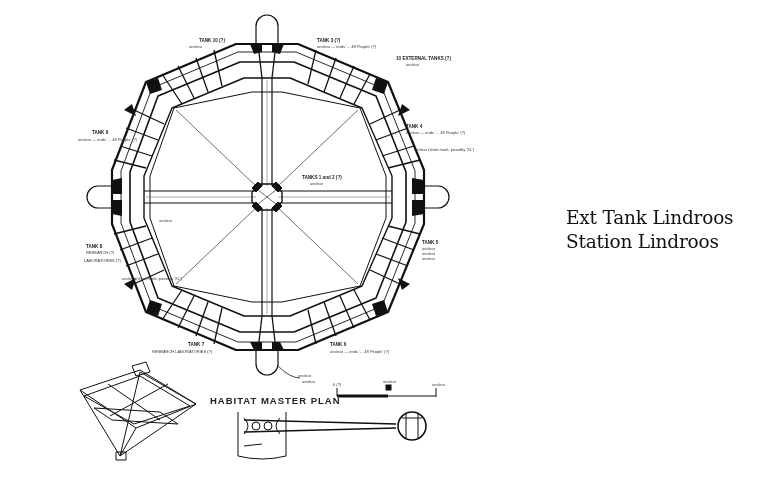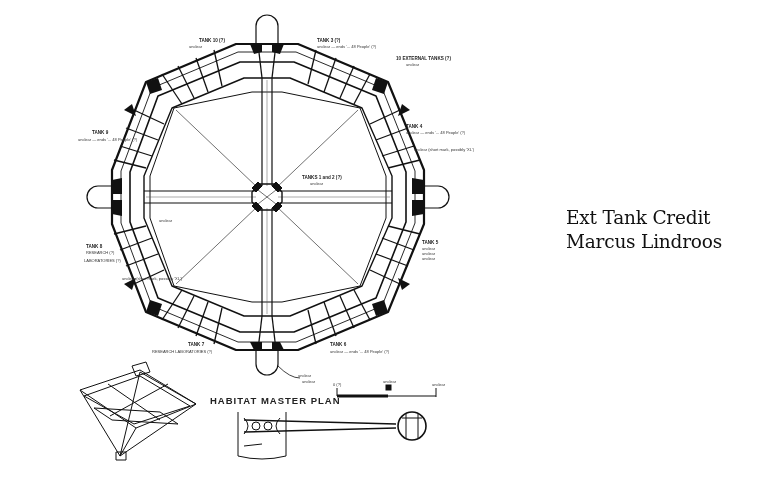--- a/index.html
+++ b/index.html
@@ -198,15 +198,15 @@
       <line x1="196" y1="404" x2="120" y2="456"></line>
     <line x1="136" y1="428" x2="120" y2="456"></line>
     <path d="M94,408 L160,412 L178,424 L112,420 Z"></path>
     <path d="M116,452 L126,452 L126,460 L116,460 Z"></path>
     <line x1="108" y1="384" x2="160" y2="420"></line>
       <line x1="168" y1="384" x2="110" y2="416"></line>
   </g>
 </svg>
 
 <div class="caption">
-  <div>Ext Tank Credit</div>
-  <div>Marcus Lindroos</div>
+  <div>Ext Tank Lindroos</div>
+  <div>Station Lindroos</div>
 </div>
 
 </body></html>

